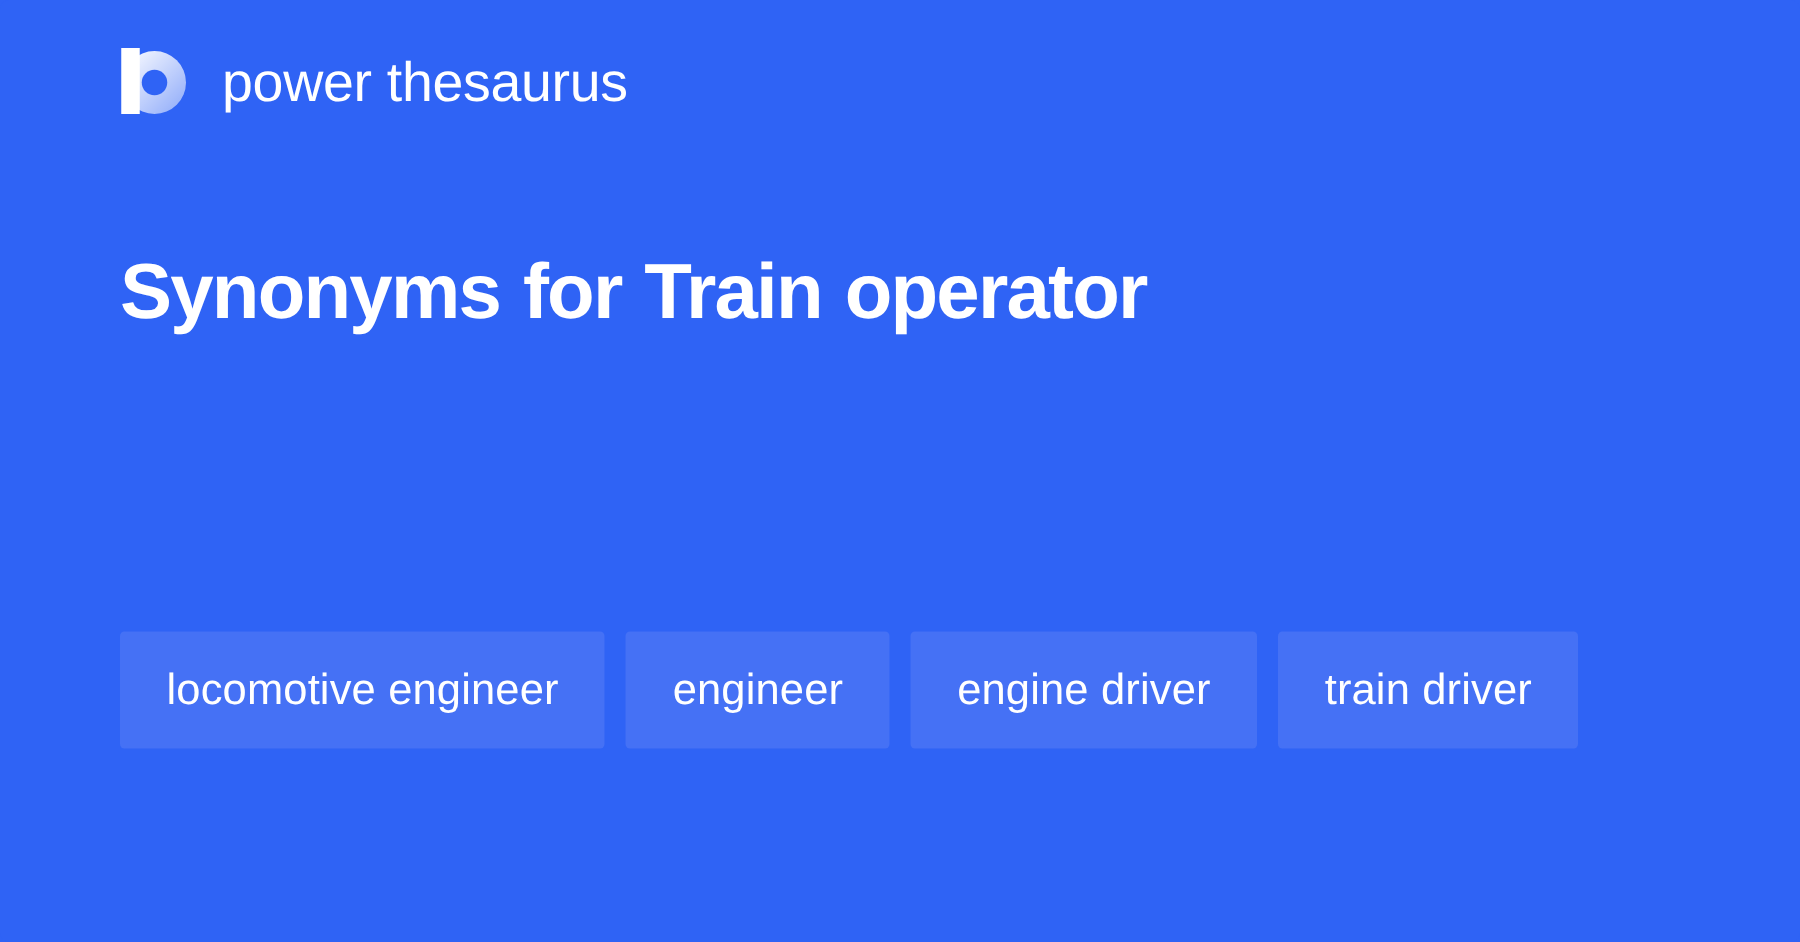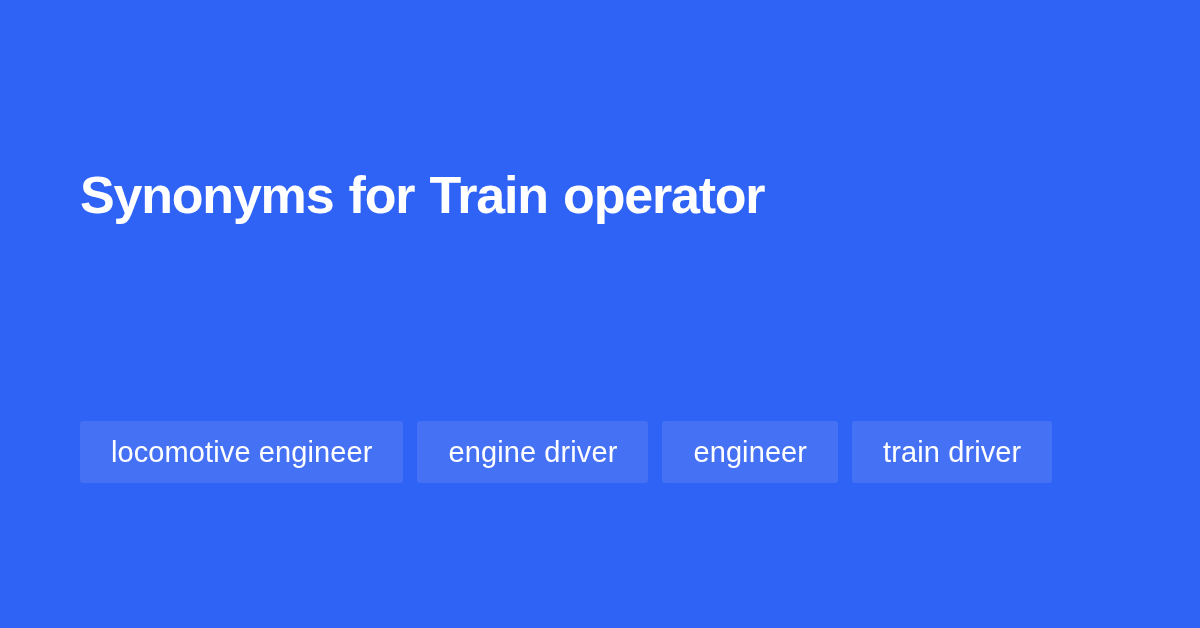--- a/index.html
+++ b/index.html
@@ -78,42 +78,61 @@
     flex-wrap: wrap;
     gap: 13px 14px;
     align-content: flex-start;
   }
 
   .chip {
     background: #4571F5;
     color: #FFFFFF;
     border: 0;
     border-radius: 3px;
-    height: 62px;
+    height: 78px;
     box-sizing: border-box;
     padding: 0 31px;
     display: flex;
     align-items: center;
     justify-content: center;
     font-family: "Liberation Sans", sans-serif;
     font-size: 29px;
     font-weight: 400;
     line-height: 1;
     letter-spacing: 0.1px;
     white-space: nowrap;
   }
 </style>
 </head>
 <body>
 
 <div class="og-card">
 
+  <div class="brand">
+    <svg class="brand-mark" viewBox="0 0 46 46">
+      <defs>
+        <linearGradient id="bowlGrad" x1="0" y1="0" x2="1" y2="1">
+          <stop offset="0%" stop-color="#FFFFFF" stop-opacity="1"></stop>
+          <stop offset="100%" stop-color="#FFFFFF" stop-opacity="0.45"></stop>
+        </linearGradient>
+      </defs>
+
+      <rect x="1" y="1" width="12" height="44" fill="#FFFFFF"></rect>
+
+      <circle cx="23" cy="24" r="21" fill="url(#bowlGrad)"></circle>
+
+      <circle cx="23" cy="24" r="8.5" fill="#2F63F5"></circle>
+
+      <rect x="1" y="1" width="12" height="44" fill="#FFFFFF"></rect>
+    </svg>
+    <div class="brand-name">power thesaurus</div>
+  </div>
 
   <h1 class="headline">Synonyms for Train operator</h1>
 
   <div class="chips">
     <div class="chip">locomotive engineer</div>
+    <div class="chip">engineer</div>
     <div class="chip">engine driver</div>
-    <div class="chip">engineer</div>
     <div class="chip">train driver</div>
   </div>
 
 </div>
 
 </body></html>

